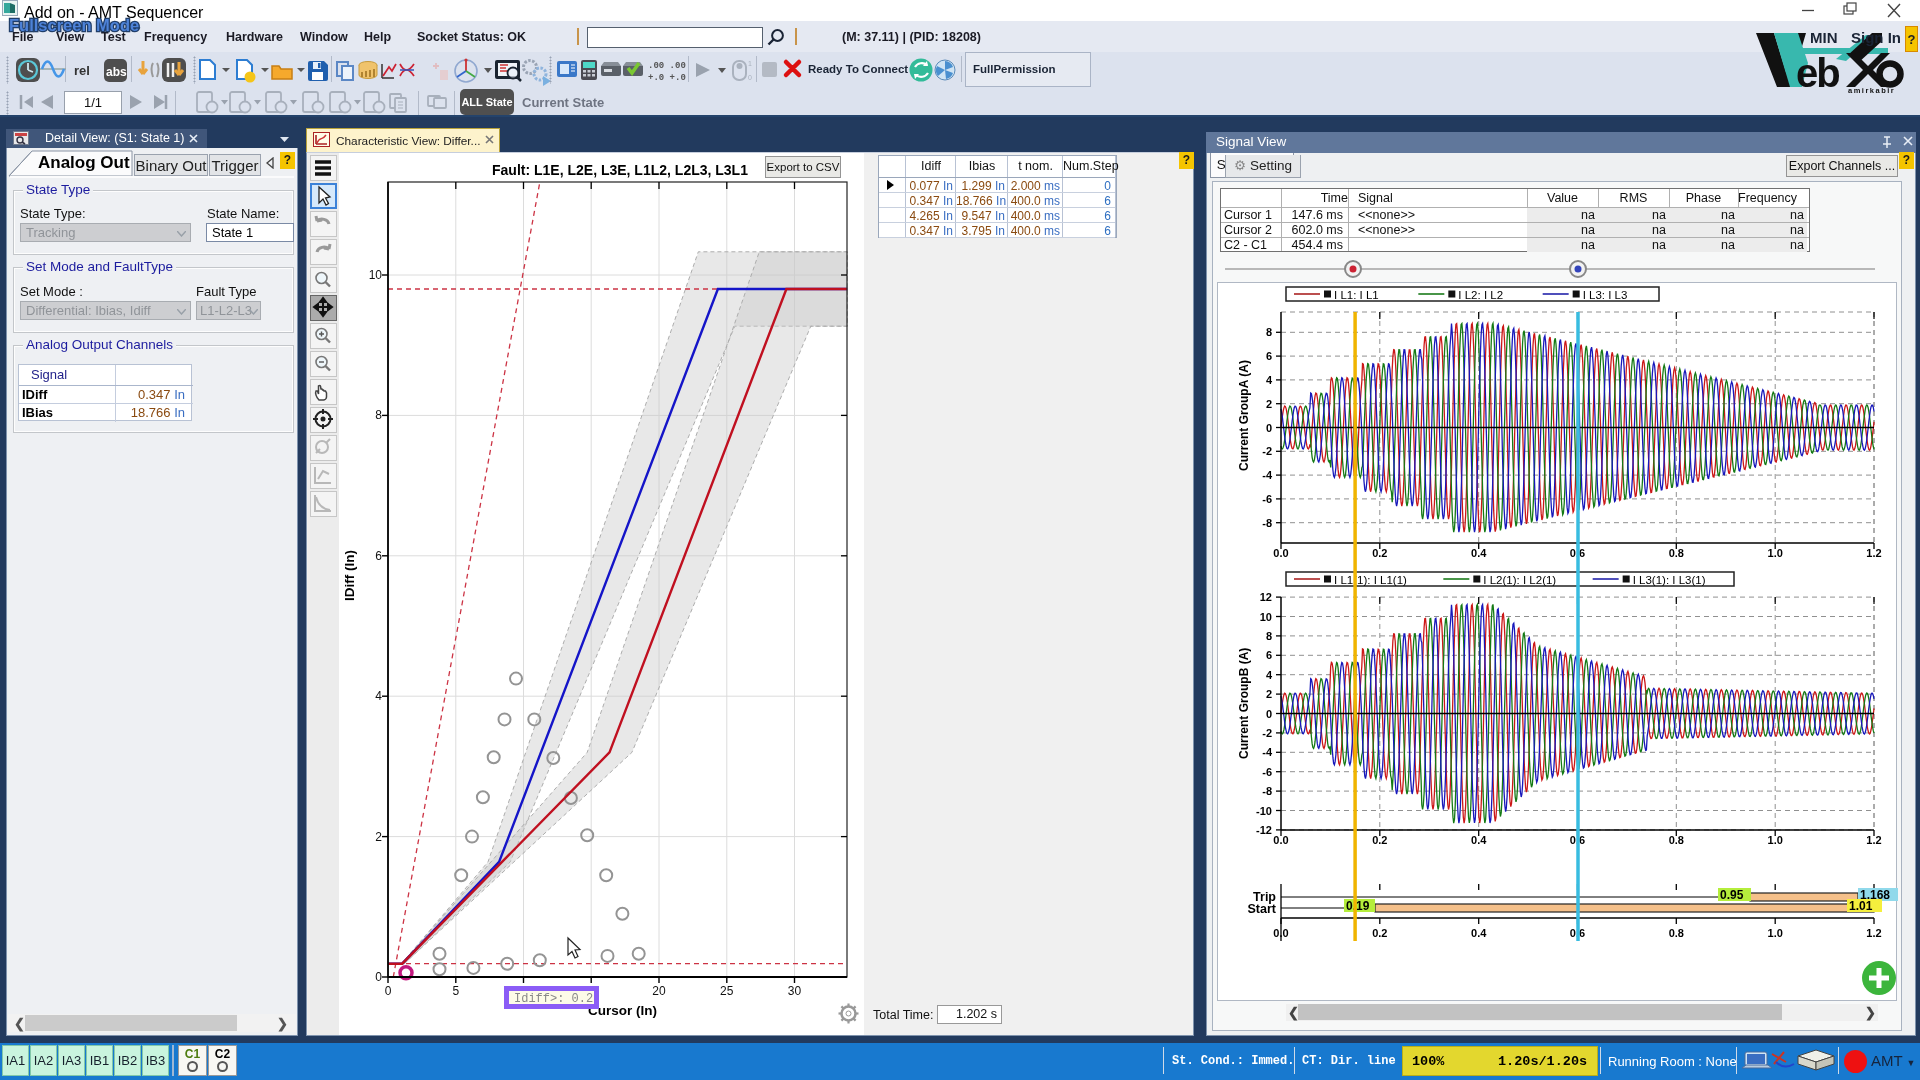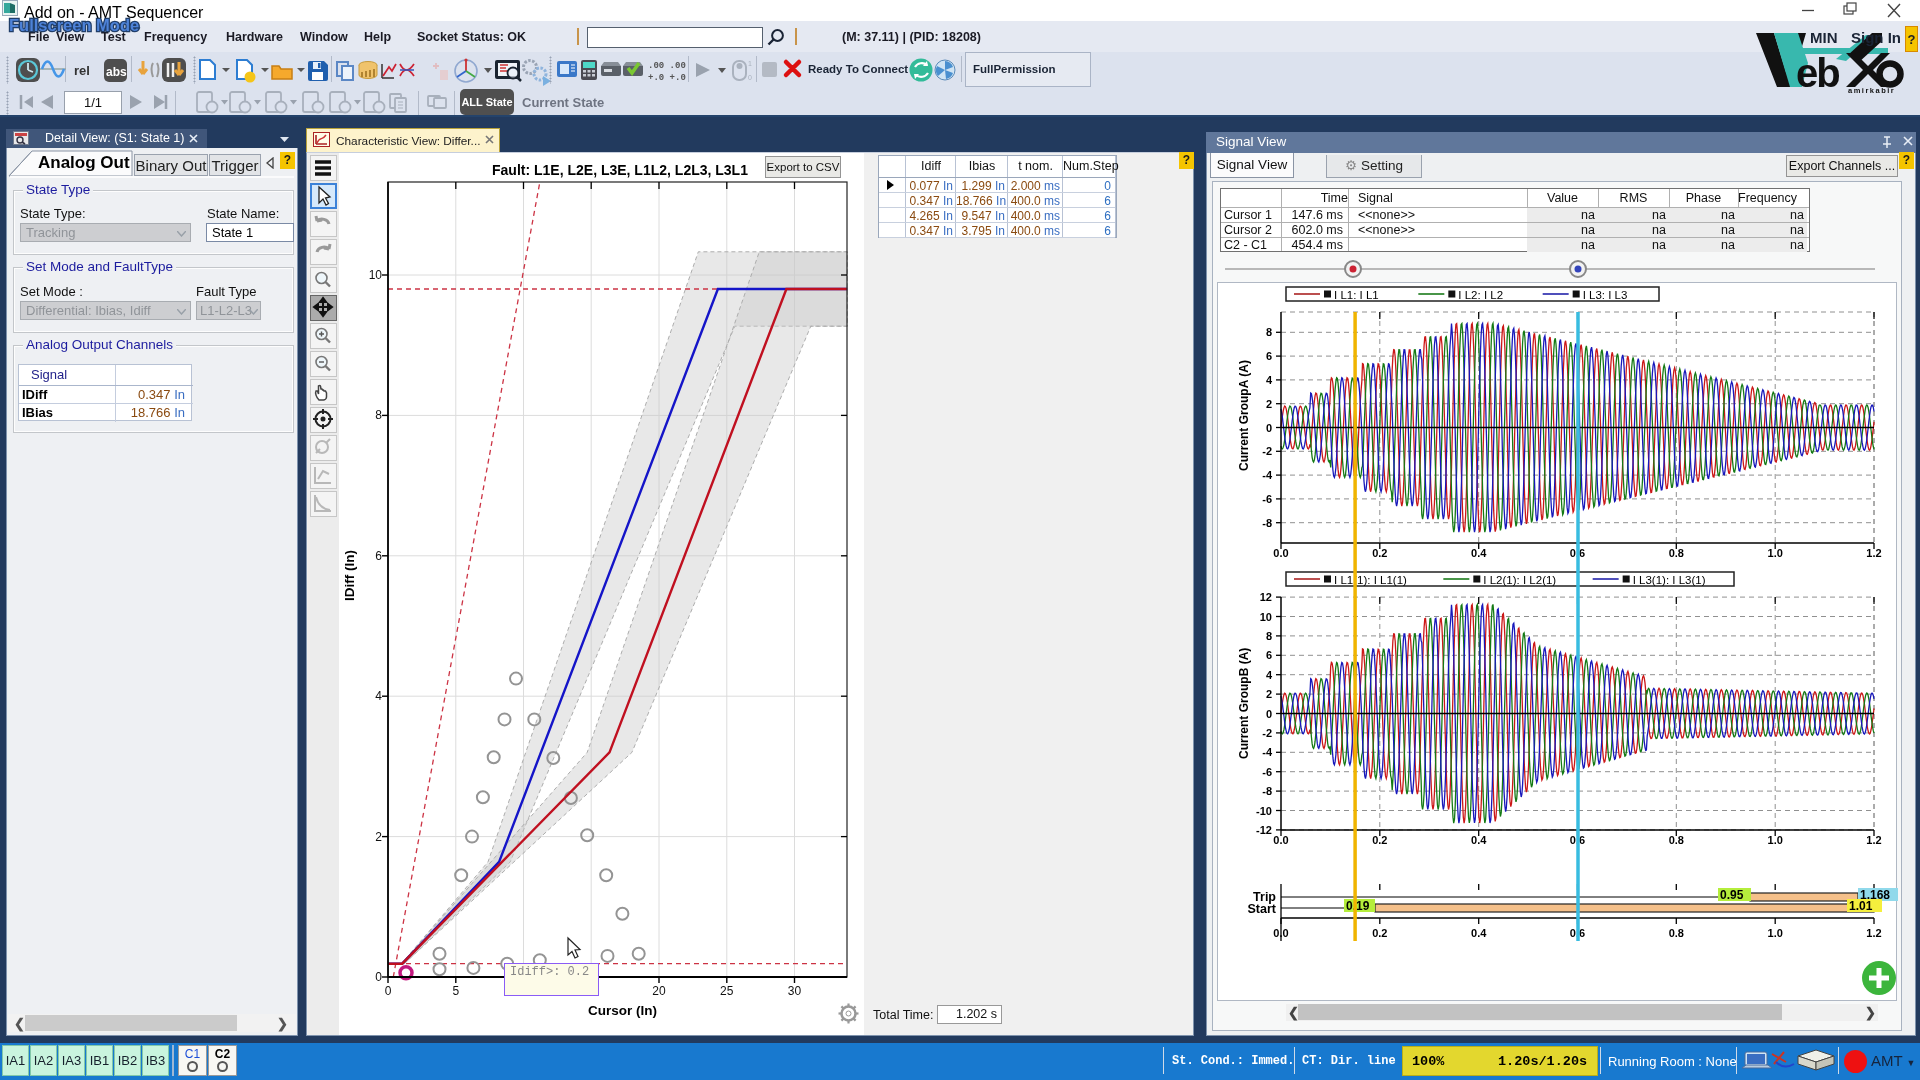--- a/index.html
+++ b/index.html
@@ -26,21 +26,21 @@
 </svg>
 <div class="abs" style="left:24px;top:4px;font-size:16px;color:#000">Add on - AMT Sequencer</div>
 <svg class="abs" style="left:1780px;top:0;width:140px;height:21px">
  <line x1="22" y1="10.5" x2="34" y2="10.5" stroke="#444" stroke-width="1.3"></line>
  <rect x="64" y="6" width="9" height="8" fill="#fff" stroke="#444" stroke-width="1.2"></rect>
  <rect x="67" y="3" width="9" height="8" fill="#fff" stroke="#444" stroke-width="1.2"></rect>
  <path d="M 108 4 L 120 17 M 120 4 L 108 17" stroke="#444" stroke-width="1.4"></path>
 </svg>
 
 <div class="abs" style="left:0;top:21px;width:1920px;height:31px;background:#e5e9f2">
- <div class="menuitem" style="left:28px">File</div>
+ <div class="menuitem" style="left:12px">File</div>
  <div class="menuitem" style="left:56px">View</div>
  <div class="menuitem" style="left:101px">Test</div>
  <div class="menuitem" style="left:144px">Frequency</div>
  <div class="menuitem" style="left:226px">Hardware</div>
  <div class="menuitem" style="left:300px">Window</div>
  <div class="menuitem" style="left:364px">Help</div>
  <div class="menuitem" style="left:417px">Socket Status: OK</div>
  <div class="abs" style="left:577px;top:7px;width:2px;height:17px;background:#c8944a"></div>
  <div class="abs" style="left:587px;top:6px;width:176px;height:21px;background:#fff;border:1px solid #55606e"></div>
  <svg class="abs" style="left:766px;top:7px;width:20px;height:20px">
@@ -420,21 +420,21 @@
 <div class="tickx" style="left:726.8px;top:984px">25</div>
 <div class="tickx" style="left:794.5px;top:984px">30</div>
 <div class="ticky" style="left:356px;top:970.0px">0</div>
 <div class="ticky" style="left:356px;top:829.6px">2</div>
 <div class="ticky" style="left:356px;top:689.2px">4</div>
 <div class="ticky" style="left:356px;top:548.8px">6</div>
 <div class="ticky" style="left:356px;top:408.4px">8</div>
 <div class="ticky" style="left:356px;top:268.0px">10</div>
 <div class="abs" style="left:588px;top:1003px;font-size:13.5px;font-weight:bold;color:#000">Cursor (In)</div>
 <div class="abs" style="left:342px;top:601px;font-size:13.5px;font-weight:bold;color:#000;transform:rotate(-90deg);transform-origin:0 0">IDiff (In)</div>
-<div class="abs" style="left:504px;top:963px;width:95px;height:33px;background:#fdfbe8;border:1px solid #8b5cf6;font-family:'Liberation Mono',monospace;font-size:12px;color:#888;line-height:17px;padding-left:5px">Idiff&gt;: 0.2</div>
+<div class="abs" style="left:504px;top:986px;width:95px;height:23px;background:#fdfbe8;border:5px solid #8b5cf6;font-family:'Liberation Mono',monospace;font-size:12px;color:#888;line-height:17px;padding-left:5px">Idiff&gt;: 0.2</div>
 <svg class="abs" style="left:837px;top:1002px;width:23px;height:23px">
 <circle cx="11.5" cy="11.5" r="7" fill="none" stroke="#999" stroke-width="2.5"></circle>
       <circle cx="11.5" cy="11.5" r="2.5" fill="#fff" stroke="#999" stroke-width="1"></circle>
 <g stroke="#999" stroke-width="2.2">
 <line x1="11.5" y1="1.5" x2="11.5" y2="5"></line>
         <line x1="11.5" y1="18" x2="11.5" y2="21.5"></line>
         <line x1="1.5" y1="11.5" x2="5" y2="11.5"></line>
         <line x1="18" y1="11.5" x2="21.5" y2="11.5"></line>
 <line x1="4.4" y1="4.4" x2="6.9" y2="6.9"></line>
         <line x1="16.1" y1="16.1" x2="18.6" y2="18.6"></line>
@@ -481,21 +481,21 @@
 <div class="abs" style="left:873px;top:1008px;font-size:12.5px;color:#111">Total Time:</div>
 <div class="abs" style="left:937px;top:1005px;width:65px;height:19px;background:#fff;border:1px solid #999;font-size:12.5px;color:#111;text-align:right;line-height:17px;padding-right:4px">1.202 s</div>
 <div class="abs" style="left:1206px;top:132px;width:710px;height:21px;background:#60779b"></div>
 <div class="abs" style="left:1216px;top:134px;font-size:13.5px;color:#fff">Signal View</div>
 <svg class="abs" style="left:1880px;top:135px;width:36px;height:14px">
       <path d="M4 2 h6 m-3 0 v7 m-4 0 h8 m-4 0 v4" stroke="#e8eef6" stroke-width="1.5" fill="none"></path>
       <path d="M24 2 l8 8 M32 2 l-8 8" stroke="#e8eef6" stroke-width="1.6"></path>
     </svg>
 <div class="abs" style="left:1206px;top:153px;width:710px;height:883px;background:#eef0f2;border:1px solid #7f93ad;border-top:none"></div>
 <div class="abs" style="left:1210px;top:153px;width:84px;height:25px;background:#fbfbfc;border:1px solid #8a94a4;border-top:none;font-size:13.5px;color:#111;text-align:center;line-height:24px">Signal View</div>
-<div class="abs" style="left:1326px;top:155px;width:96px;height:23px;background:#e6e8ea;border:1px solid #9aa2ae;font-size:13.5px;color:#222;text-align:center;line-height:21px;border-top:none"><span style="color:#888">⚙</span> Setting</div>
+<div class="abs" style="left:1225px;top:155px;width:76px;height:23px;background:#e6e8ea;border:1px solid #9aa2ae;font-size:13.5px;color:#222;text-align:center;line-height:21px;border-top:none"><span style="color:#888">⚙</span> Setting</div>
 <div class="abs" style="left:1786px;top:155px;width:112px;height:22px;background:#e9e9e6;border:1px solid #949494;font-size:12.5px;color:#111;text-align:center;line-height:20px">Export Channels ...</div>
 <div class="abs" style="left:1899px;top:152px;width:15px;height:17px;background:#f5c400;color:#1a1a1a;font-size:12px;font-weight:bold;text-align:center;line-height:17px">?</div>
 <div class="abs" style="left:1212px;top:181px;width:690px;height:850px;background:#f7f8f8;border:1px solid #a8b2c0"></div>
 <div class="abs" style="left:1220px;top:188px;width:590px;height:64px;background:#fff;border:1px solid #707070;font-size:12.5px;color:#111">
       <div class="abs" style="left:60px;top:0;width:1px;height:62px;background:#b0b0b0"></div>
       <div class="abs" style="left:127px;top:0;width:1px;height:62px;background:#b0b0b0"></div>
       <div class="abs" style="left:306px;top:0;width:1px;height:62px;background:#b0b0b0"></div>
       <div class="abs" style="left:377px;top:0;width:1px;height:62px;background:#b0b0b0"></div>
       <div class="abs" style="left:448px;top:0;width:1px;height:62px;background:#b0b0b0"></div>
       <div class="abs" style="left:517px;top:0;width:1px;height:62px;background:#b0b0b0"></div>
@@ -742,21 +742,21 @@
 </div>
 <div class="abs" style="left:0;top:1043px;width:1920px;height:37px;background:#1879cf"></div>
 <div class="sbtn" style="left:2px">IA1</div>
 <div class="sbtn" style="left:30px">IA2</div>
 <div class="sbtn" style="left:58px">IA3</div>
 <div class="sbtn" style="left:86px">IB1</div>
 <div class="sbtn" style="left:114px">IB2</div>
 <div class="sbtn" style="left:142px">IB3</div>
 <div class="abs" style="left:172px;top:1045px;width:2px;height:31px;background:#9fb8d4"></div>
 <div class="abs" style="left:178px;top:1045px;width:29px;height:31px;background:#f7f7f3;border:1px solid #999">
-<div style="position:absolute;left:0;top:1px;width:100%;text-align:center;font-size:12px;font-weight:normal;color:#1d4ed8">C1</div>
+<div style="position:absolute;left:0;top:1px;width:100%;text-align:center;font-size:12px;font-weight:bold;color:#4d7c0f">C1</div>
 <div style="position:absolute;left:8px;top:15px;width:11px;height:11px;border:2px solid #555;border-radius:50%"></div>
     </div>
 <div class="abs" style="left:208px;top:1045px;width:29px;height:31px;background:#f7f7f3;border:1px solid #999">
 <div style="position:absolute;left:0;top:1px;width:100%;text-align:center;font-size:12px;font-weight:bold;color:#000">C2</div>
 <div style="position:absolute;left:8px;top:15px;width:11px;height:11px;border:2px solid #555;border-radius:50%"></div>
     </div>
 <div class="ssep" style="left:1163px"></div>
 <div class="smono" style="left:1172px;top:1054px">St. Cond.: Immed.</div>
 <div class="ssep" style="left:1294px"></div>
 <div class="smono" style="left:1302px;top:1054px">CT: Dir. line</div>

